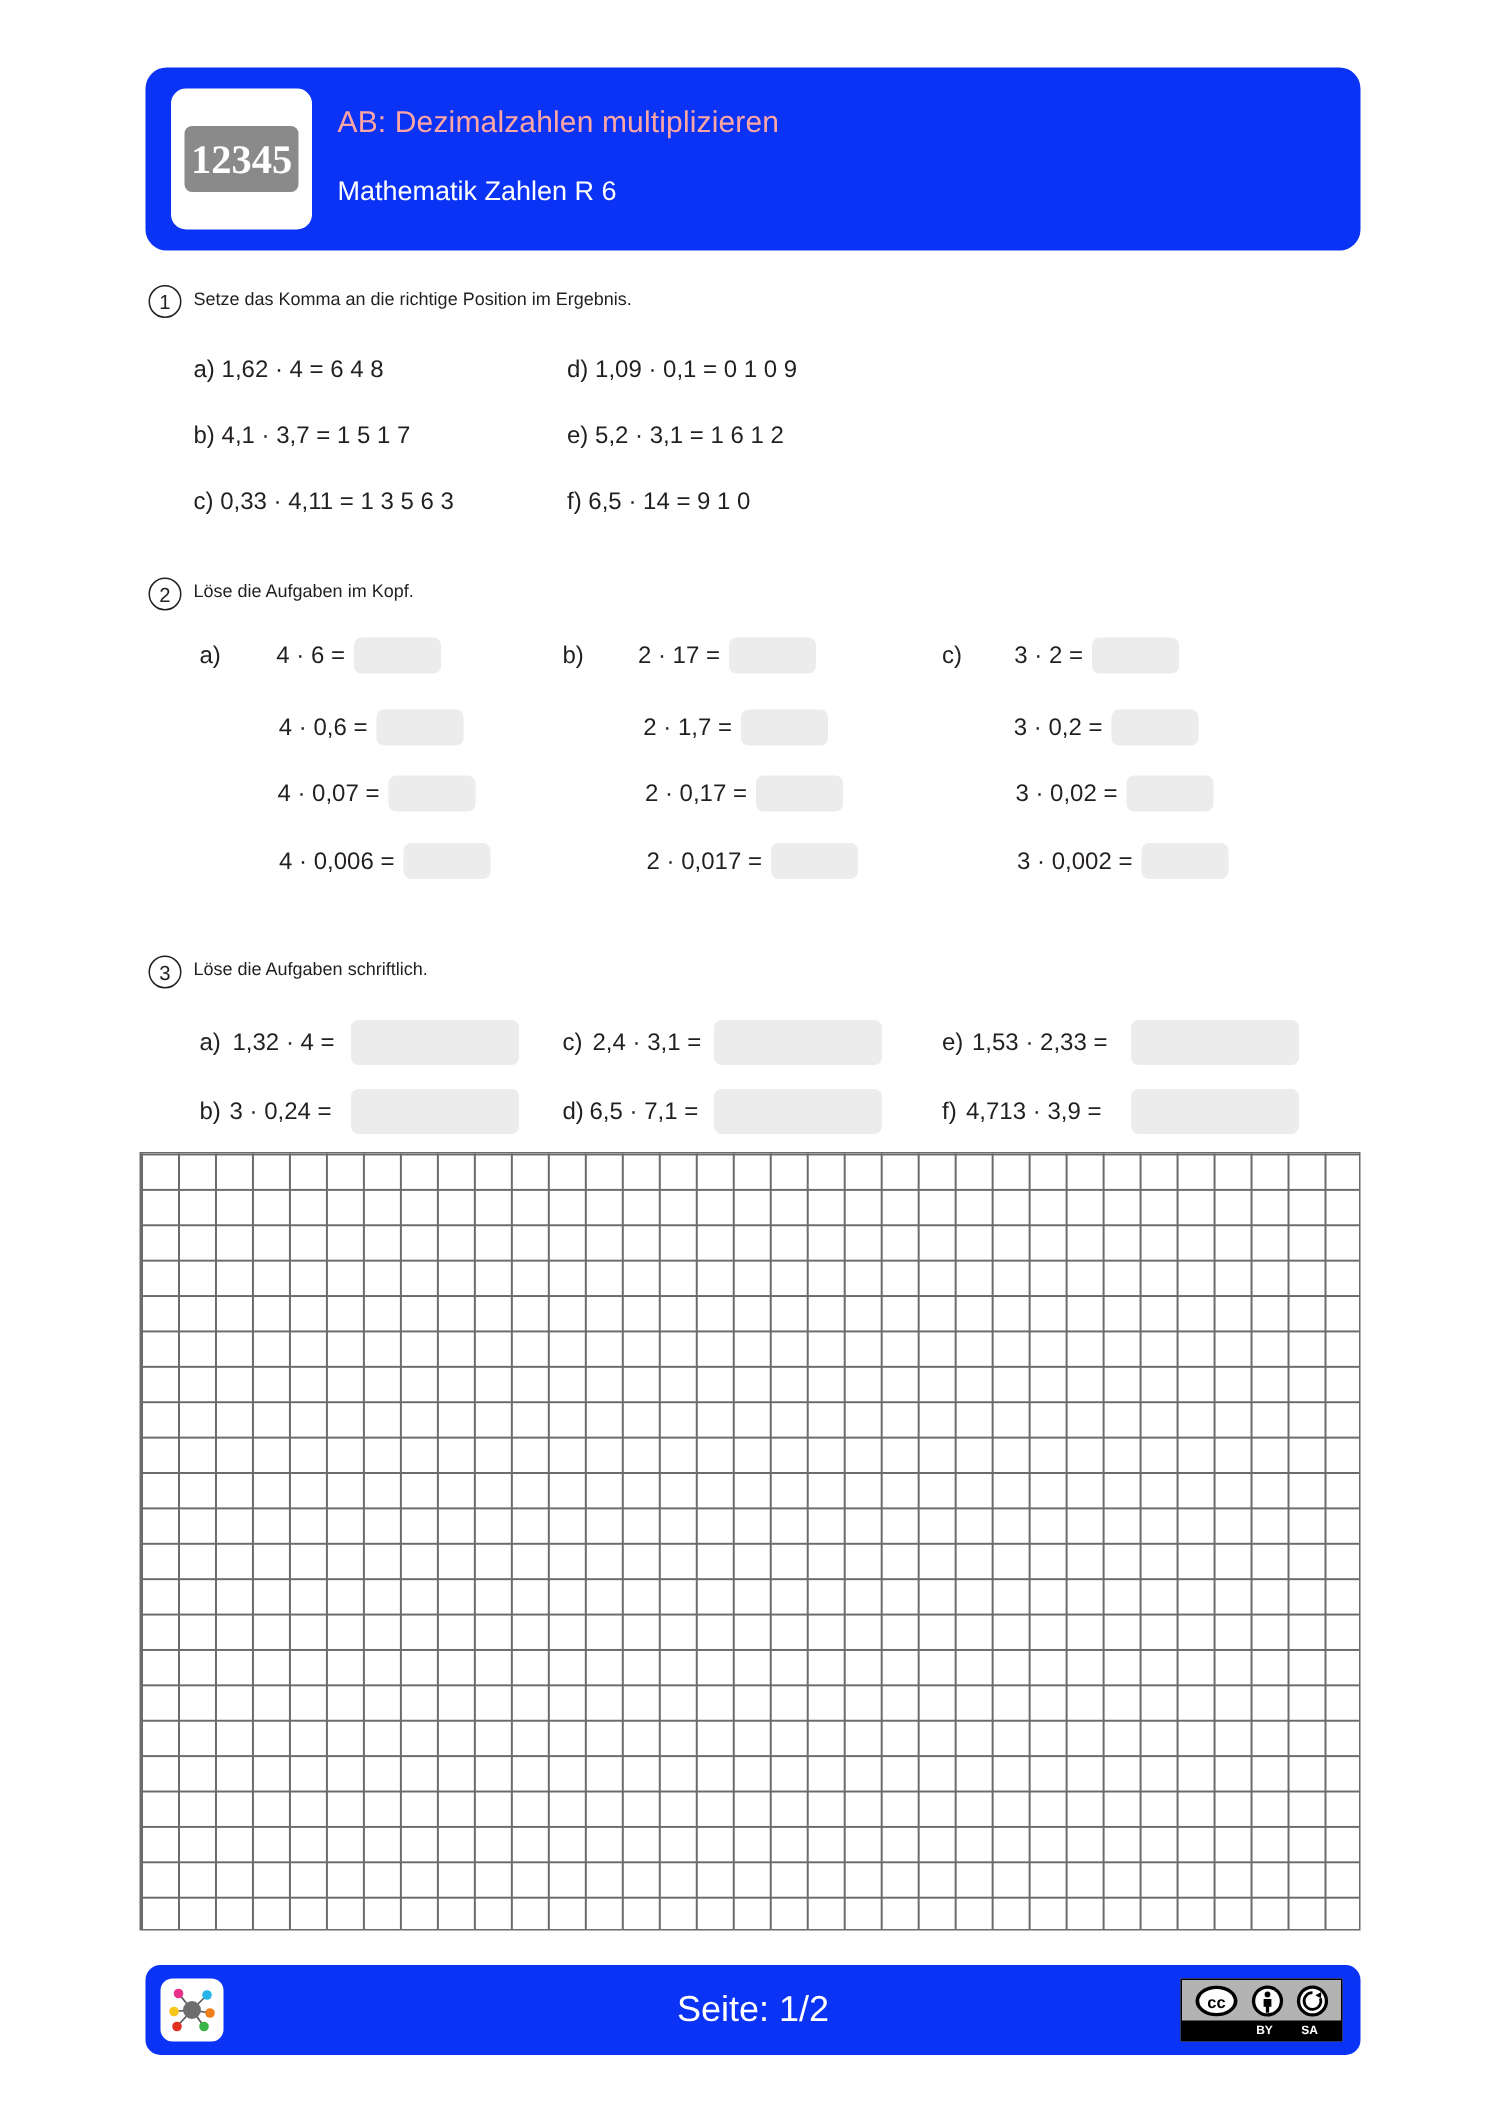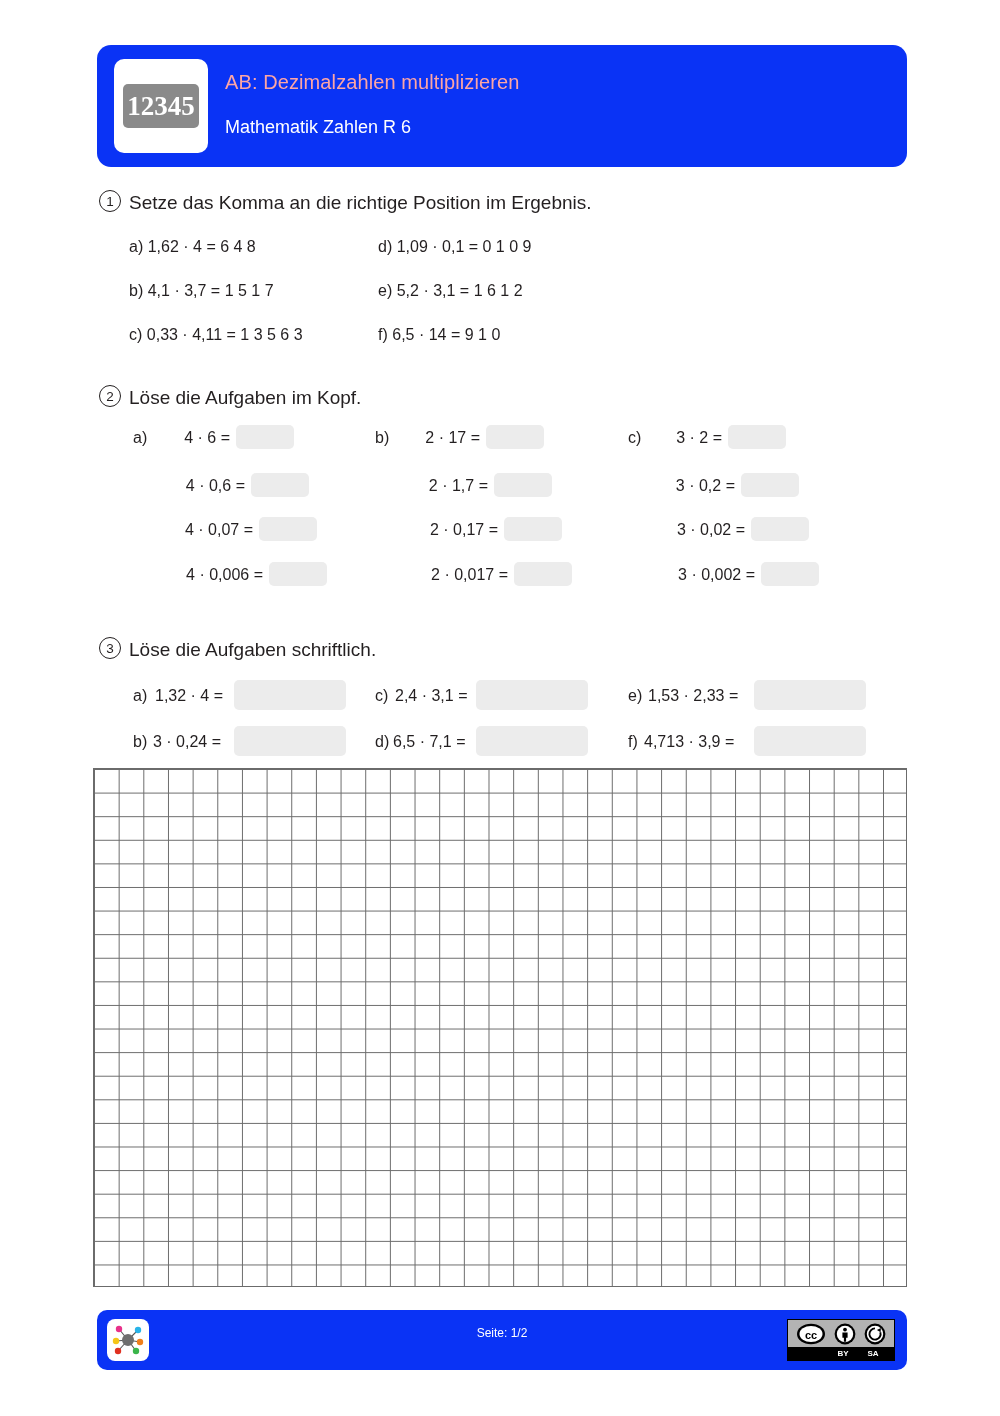--- a/index.html
+++ b/index.html
@@ -84,21 +84,21 @@
     border: 1.4px solid #231f20;
     border-radius: 50%;
     font-size: 13.5px;
     line-height: 21px;
     text-align: center;
     color: #231f20;
     box-sizing: border-box;
   }
   .ex-title {
     position: absolute;
-    font-size: 19px;
+    font-size: 12px;
     color: #231f20;
     white-space: nowrap;
   }
   .task {
     position: absolute;
     font-size: 16px;
     color: #231f20;
     white-space: nowrap;
   }
   .task-r {
@@ -158,21 +158,21 @@
     color: #ffffff;
     line-height: 13.4px;
     white-space: nowrap;
   }
   .footer-page {
     position: absolute;
     left: 0;
     top: 16px;
     width: 810px;
     text-align: center;
-    font-size: 12px;
+    font-size: 24px;
     color: #ffffff;
   }
   .cc-badge {
     position: absolute;
     right: 12px;
     top: 9px;
     width: 108px;
     height: 42px;
     background: #b3b3b3;
     border: 1.5px solid #000000;

